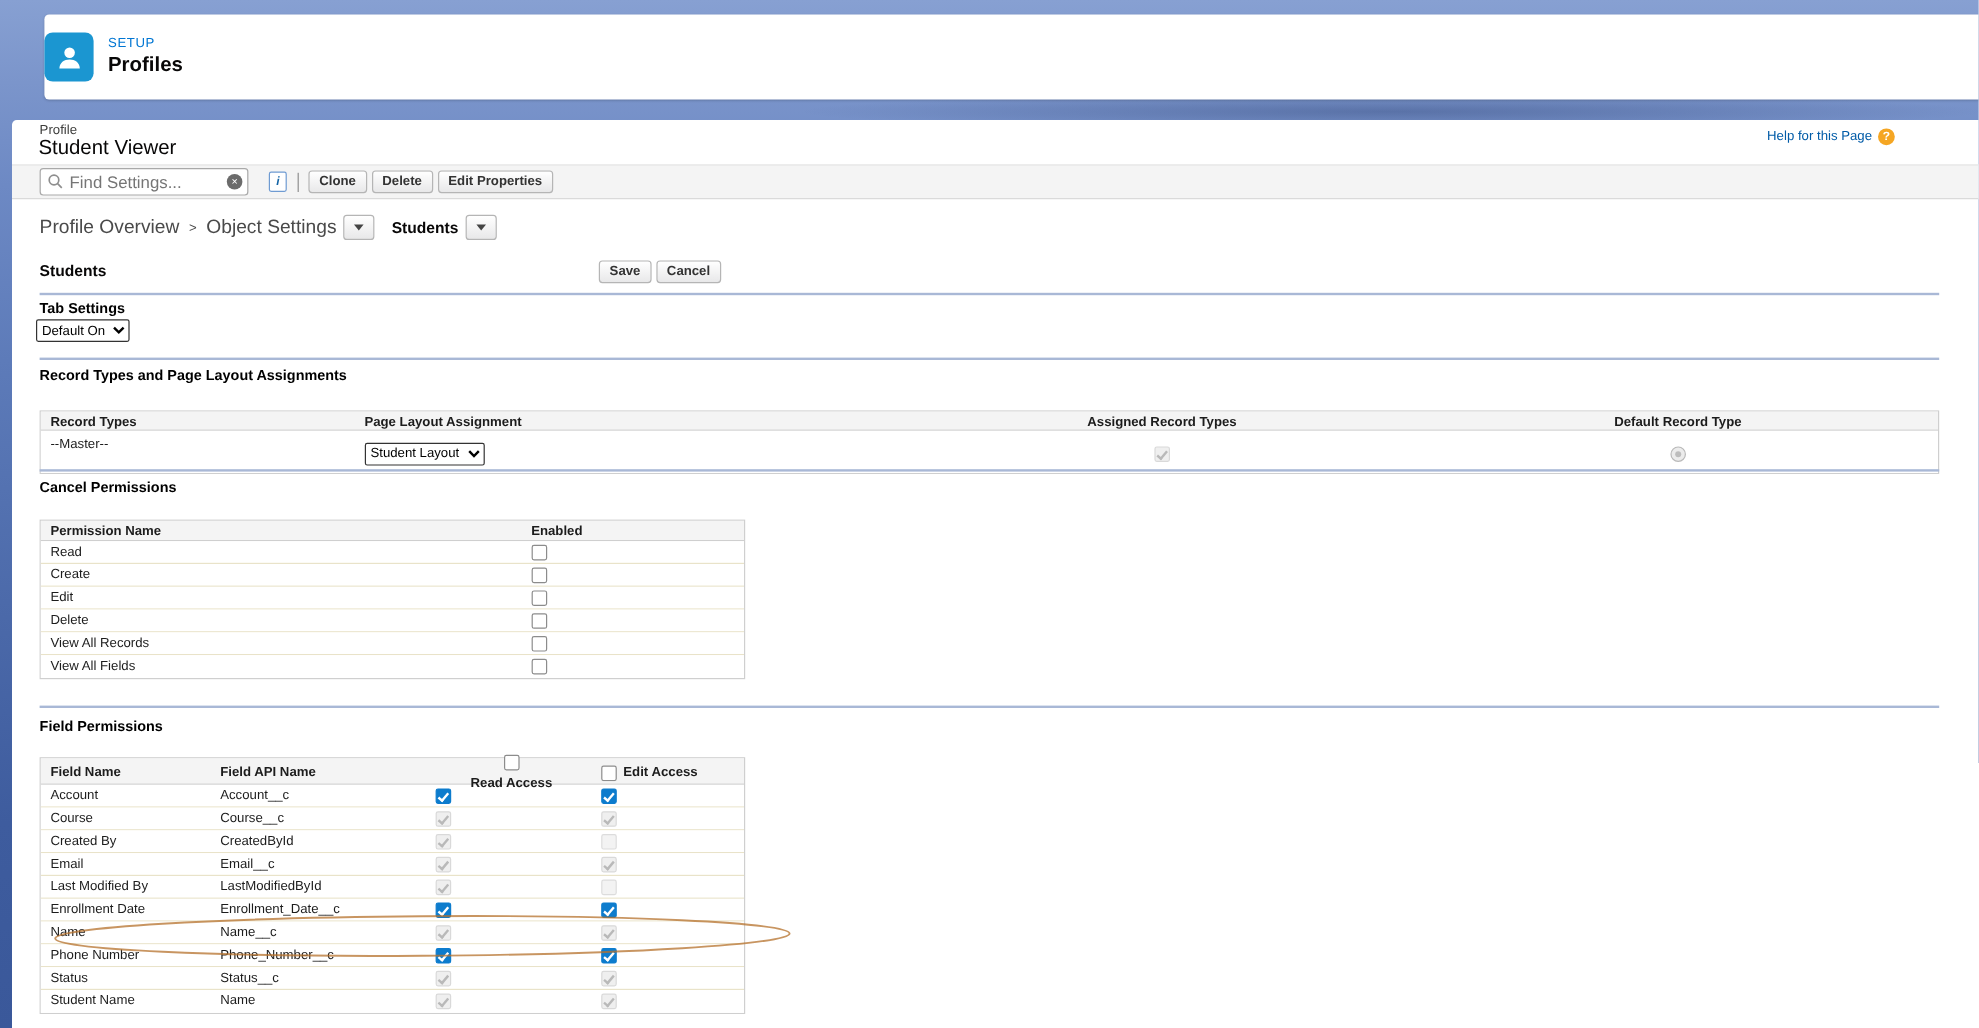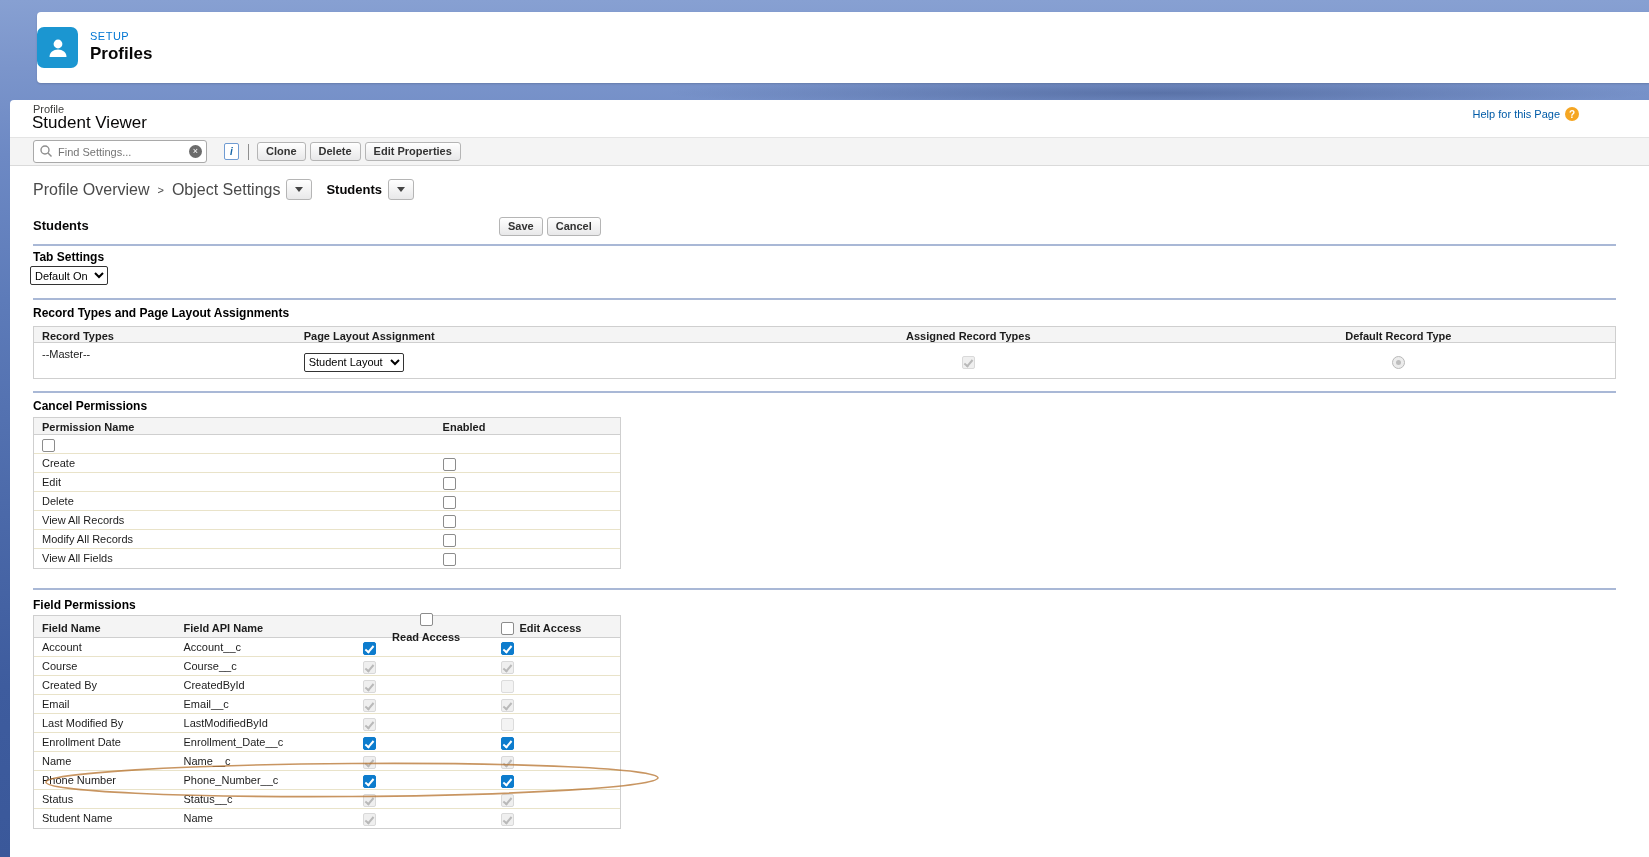--- a/index.html
+++ b/index.html
@@ -27,21 +27,21 @@
   .help-row{position:absolute;top:7px;right:70px;display:flex;align-items:center;gap:5px;}
   .help-link{color:#015ba7;font-size:11px;text-decoration:none;cursor:pointer;}
   .help-icon{width:14px;height:14px;border-radius:50%;background:#f5a623;color:#fff;font-size:10px;font-weight:bold;
     display:inline-flex;align-items:center;justify-content:center;}
 
   .toolbar{position:absolute;top:37px;left:0;right:0;height:29px;background:#f4f4f4;
     border-top:1px solid #e4e4e4;border-bottom:1px solid #dadada;box-sizing:border-box;
     display:flex;align-items:center;padding-left:23px;}
   .search-box{position:relative;width:172px;height:21px;background:#fff;border:1px solid #a9a9a9;border-radius:3px;
     display:flex;align-items:center;}
-  .search-box input{border:none;outline:none;background:transparent;font-size:11px;color:#333;
+  .search-box input{border:none;outline:none;background:transparent;font-size:14px;color:#333;
     padding:0 4px 0 24px;width:128px;font-family:inherit;}
   .search-glyph{position:absolute;left:5px;top:3px;}
   .clear-btn{position:absolute;right:4px;top:4px;width:13px;height:13px;border-radius:50%;background:#6b6b6b;
     color:#fff;font-size:9px;line-height:13px;text-align:center;cursor:pointer;}
   .info-btn{margin-left:17px;width:13px;height:15px;border:1px solid #6f9bd2;border-radius:2px;background:#fff;
     color:#1464a6;font-size:10px;font-weight:bold;font-style:italic;text-align:center;line-height:15px;cursor:pointer;}
   .vsep{width:1px;height:16px;background:#8f8f8f;margin:0 8px 0 9px;}
   .btn{background:linear-gradient(#ffffff,#e8e8e9);border:1px solid #b5b5b5;border-radius:3px;
     font-size:11px;font-weight:bold;color:#333;padding:2px 8px;cursor:pointer;font-family:inherit;line-height:13px;}
   .btn + .btn{margin-left:4px;}
@@ -56,21 +56,21 @@
 
   .section-title{position:absolute;left:23px;font-size:13px;font-weight:bold;color:#080707;}
   .savecancel{position:absolute;top:117px;left:489px;display:flex;}
 
   .hr{position:absolute;left:23px;right:33px;height:2px;background:#a9b8d6;}
   .block-label{position:absolute;left:23px;font-size:12px;font-weight:bold;color:#000;}
 
   select{font-family:inherit;font-size:11px;color:#000;background:#fff;border:1px solid #333;border-radius:2px;height:19px;cursor:pointer;}
 
   
-  .tbl{position:absolute;background:#fff;border:1px solid #cfcfcf;box-sizing:border-box;font-size:11px;color:#1c1c1c;}
+  .tbl{position:absolute;background:#fff;border:1px solid #cfcfcf;box-sizing:border-box;font-size:11px;color:#1c1c1c;margin-top:16px;}
   .thead{display:flex;background:#f4f4f4;border-bottom:1px solid #cfcfcf;font-weight:bold;box-sizing:border-box;}
   .trow{display:flex;border-bottom:1px solid #e9e3c9;box-sizing:border-box;background:#fff;}
   .trow:last-child{border-bottom:none;}
   .td,.th{box-sizing:border-box;padding:3px 4px 0 8px;overflow:hidden;white-space:nowrap;}
   .center{text-align:center;padding-left:0;}
 
   
   .cb{display:inline-block;width:13px;height:13px;border-radius:2px;box-sizing:border-box;vertical-align:middle;}
   .cb-off{background:#fff;border:1px solid #8c8c8c;}
   .cb-on{background:#0d7ccd;border:1px solid #0d7ccd;}
@@ -198,40 +198,37 @@
     </div>
     <div class="hr" style="top:291px;"></div>
 
     <div class="block-label" style="top:299px;">Cancel Permissions</div>
     <div class="tbl" style="top:317px;left:23px;width:588px;">
       <div class="thead" style="height:17px;">
         <div class="th op-c1">Permission Name</div>
         <div class="th op-c2">Enabled</div>
       </div>
       <div class="trow op-row">
+        <div class="td op-c1">Read</div>
         <div class="td op-c2"><span class="cb cb-off"></span></div>
       </div>
       <div class="trow op-row">
         <div class="td op-c1">Create</div>
         <div class="td op-c2"><span class="cb cb-off"></span></div>
       </div>
       <div class="trow op-row">
         <div class="td op-c1">Edit</div>
         <div class="td op-c2"><span class="cb cb-off"></span></div>
       </div>
       <div class="trow op-row">
         <div class="td op-c1">Delete</div>
         <div class="td op-c2"><span class="cb cb-off"></span></div>
       </div>
       <div class="trow op-row">
         <div class="td op-c1">View All Records</div>
-        <div class="td op-c2"><span class="cb cb-off"></span></div>
-      </div>
-      <div class="trow op-row">
-        <div class="td op-c1">Modify All Records</div>
         <div class="td op-c2"><span class="cb cb-off"></span></div>
       </div>
       <div class="trow op-row">
         <div class="td op-c1">View All Fields</div>
         <div class="td op-c2"><span class="cb cb-off"></span></div>
       </div>
     </div>
     <div class="hr" style="top:488px;"></div>
 
     <div class="block-label" style="top:498px;">Field Permissions</div>

